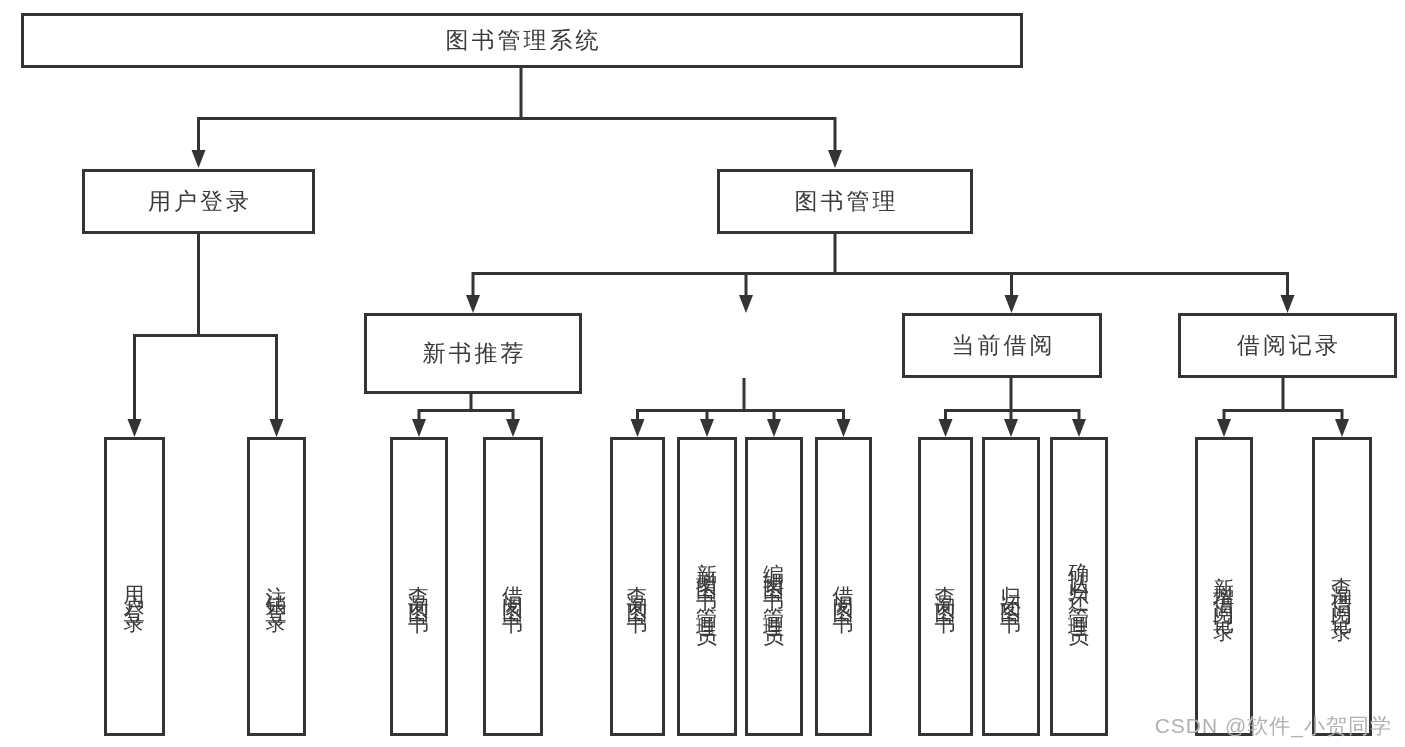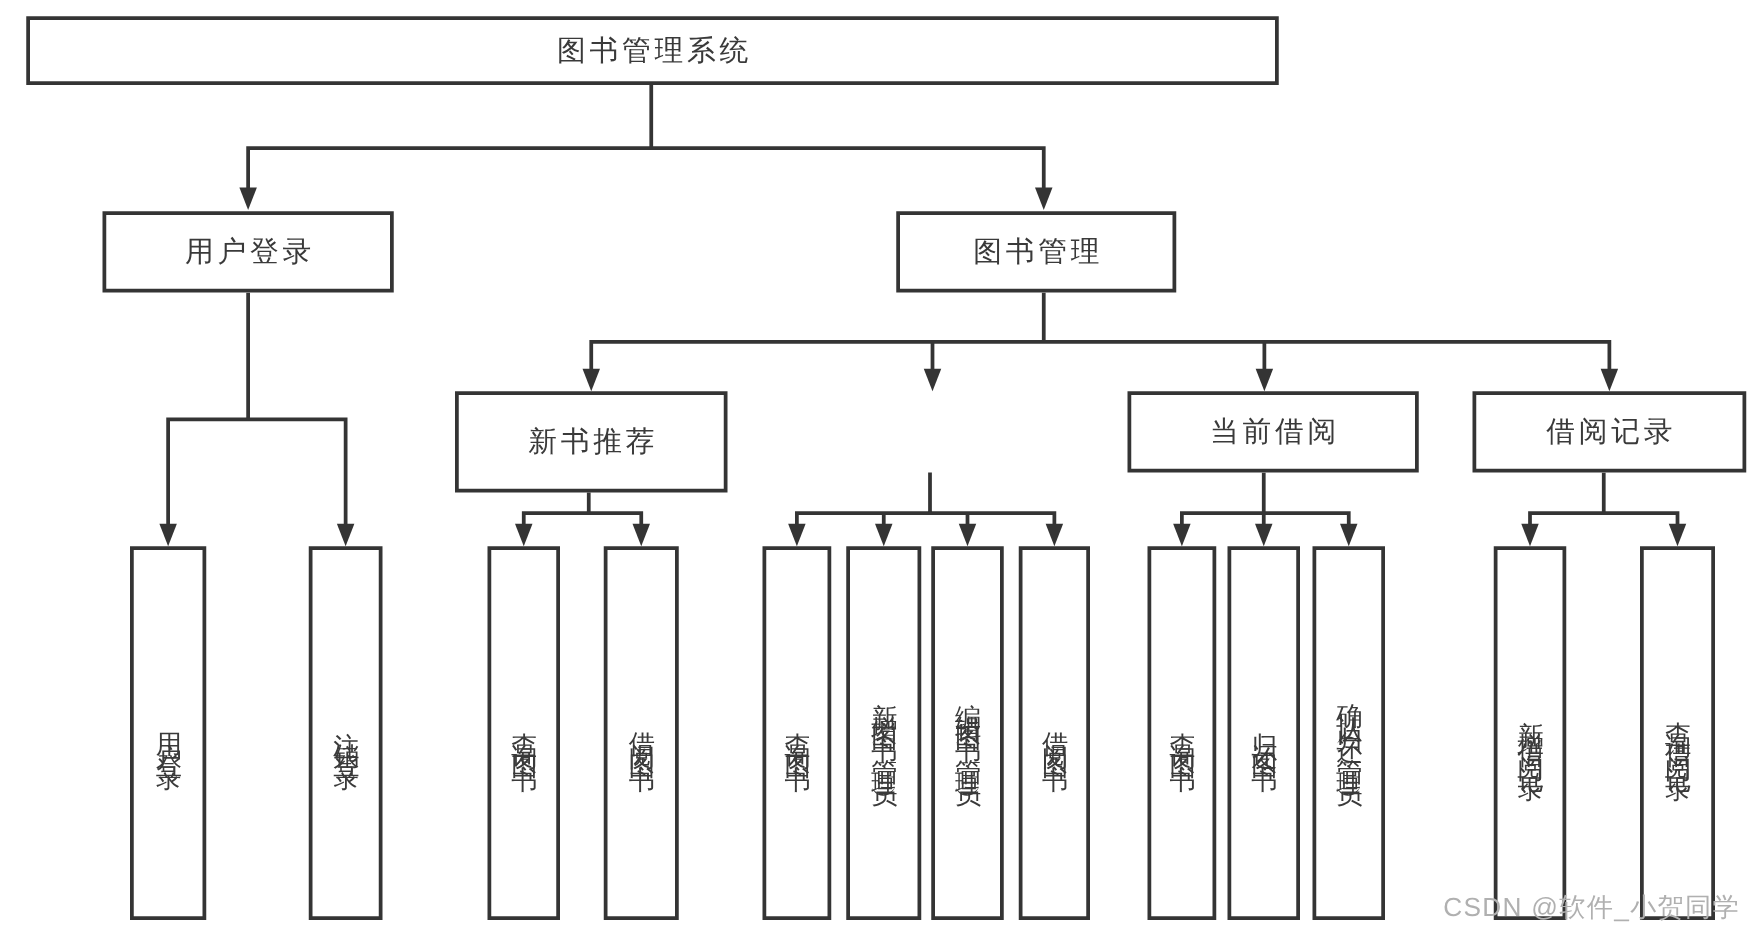--- a/index.html
+++ b/index.html
@@ -117,28 +117,28 @@
     </g>
   </svg>
 
   <div class="box" style="left:21px;top:13px;width:1002px;height:55px">
     <span class="lbl">图书管理系统</span>
   </div>
 
   <div class="box" style="left:82px;top:169px;width:233px;height:65px">
     <span class="lbl">用户登录</span>
   </div>
-  <div class="box" style="left:717px;top:169px;width:224px;height:65px">
+  <div class="box" style="left:717px;top:169px;width:256px;height:65px">
     <span class="lbl">图书管理</span>
   </div>
 
   <div class="box" style="left:364px;top:313px;width:218px;height:81px">
     <span class="lbl">新书推荐</span>
   </div>
-  <div class="box" style="left:902px;top:313px;width:233px;height:65px">
+  <div class="box" style="left:902px;top:313px;width:200px;height:65px">
     <span class="lbl">当前借阅</span>
   </div>
   <div class="box" style="left:1178px;top:313px;width:219px;height:65px">
     <span class="lbl">借阅记录</span>
   </div>
 
   <div class="box" style="left:104px;top:437px;width:61px;height:299px">
     <span class="vlbl">用户登录</span>
   </div>
   <div class="box" style="left:247px;top:437px;width:59px;height:299px">

